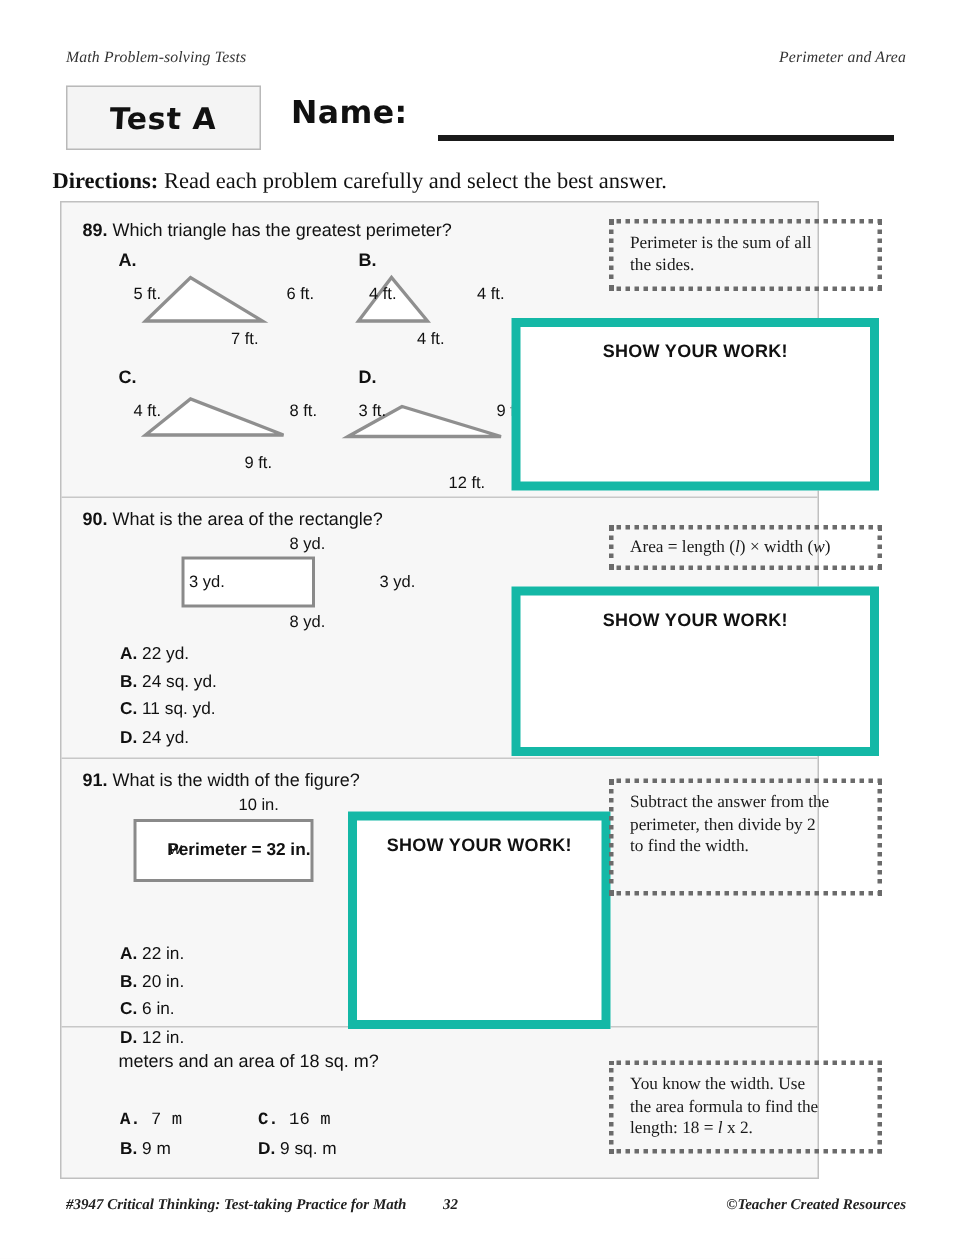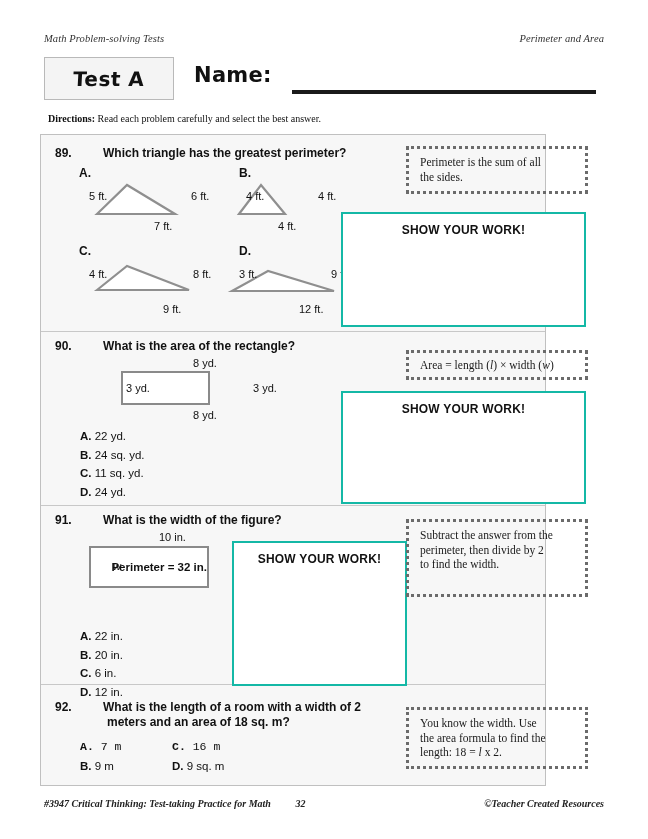--- a/index.html
+++ b/index.html
@@ -71,23 +71,23 @@
     left: 248px;
     right: 8px;
     top: 33px;
     height: 4px;
     background: #1a1a1a;
   }
 
   .directions {
     position: absolute;
     top: 113px;
-    left: 48px;
+    left: 35px;
     font-family: "Liberation Serif", serif;
-    font-size: 10px;
+    font-size: 15px;
     color: #111;
   }
   .directions b { font-weight: bold; }
 
   
   .sheet {
     position: absolute;
     left: 40px;
     top: 134px;
     width: 506px;
@@ -105,21 +105,21 @@
   }
 
   
   .q { position: absolute; }
   .q-head {
     font-size: 12px;
     color: #111;
     line-height: 15px;
   }
   .q-num { font-weight: bold; }
-  .q-text { font-weight: bold; margin-left: 28px; }
+  .q-text { font-weight: normal; }
 
   .choice {
     font-size: 11.5px;
     line-height: 18.5px;
     color: #111;
   }
   .choice b { font-weight: bold; }
 
   .opt-letter {
     font-size: 12px;
@@ -154,21 +154,21 @@
     color: #111;
     width: 100%;
     text-align: right;
     line-height: 38px;
   }
 
   
   .work-box {
     position: absolute;
     background: #ffffff;
-    border: 2px solid #14b8a6;
+    border: 6px solid #14b8a6;
     box-sizing: border-box;
   }
   .work-box span {
     display: block;
     text-align: center;
     margin-top: 9px;
     font-size: 12px;
     font-weight: bold;
     letter-spacing: .2px;
     color: #111;
@@ -272,21 +272,21 @@
 
 <div>
   <div class="opt-letter" style="position:absolute; left:239px; top:244px;">D.</div>
   <div class="fig" style="left:228px; top:267px;">
     <svg width="110" height="28" viewBox="0 0 110 28">
       <polygon points="4,24 40,4 106,24" fill="#ffffff" stroke="#8f8f8f" stroke-width="2.2"></polygon>
     </svg>
   </div>
   <div class="fig-label" style="left:198px; top:268px;">3 ft.</div>
   <div class="fig-label" style="left:290px; top:268px;">9 ft.</div>
-  <div class="fig-label" style="left:258px; top:303px;">12 ft.</div>
+  <div class="fig-label" style="left:258px; top:316px;">12 ft.</div>
 </div>
 
 <div class="hint" style="left:406px; top:146px; width:182px; height:48px;">
   <div>Perimeter is the sum of all</div>
   <div>the sides.</div>
 </div>
 
 <div class="work-box" style="left:341px; top:212px; width:245px; height:115px;">
   <span>SHOW YOUR WORK!</span>
 </div>
@@ -371,24 +371,20 @@
   <span>SHOW YOUR WORK!</span>
 </div>
 
 <div class="hint" style="left:406px; top:519px; width:182px; height:78px;">
   <div>Subtract the answer from the</div>
   <div>perimeter, then divide by 2</div>
   <div>to find the width.</div>
 </div>
 
 <div class="q" style="left:55px; top:700px; width:330px;">
-  <div class="q-head">
-    <span class="q-num">92.</span>
-    <span class="q-text">What is the length of a room with a width of 2</span>
-  </div>
   <div class="q-head" style="padding-left:24px;">
     <span class="q-text">meters and an area of 18 sq. m?</span>
   </div>
 </div>
 
 <div style="position:absolute; left:80px; top:738px; width:230px;">
   <div style="display:flex;font-family:Liberation Mono, monospace;">
     <div class="choice" style="width:92px;">
       <b>A.</b>
       <span>7 m</span>

